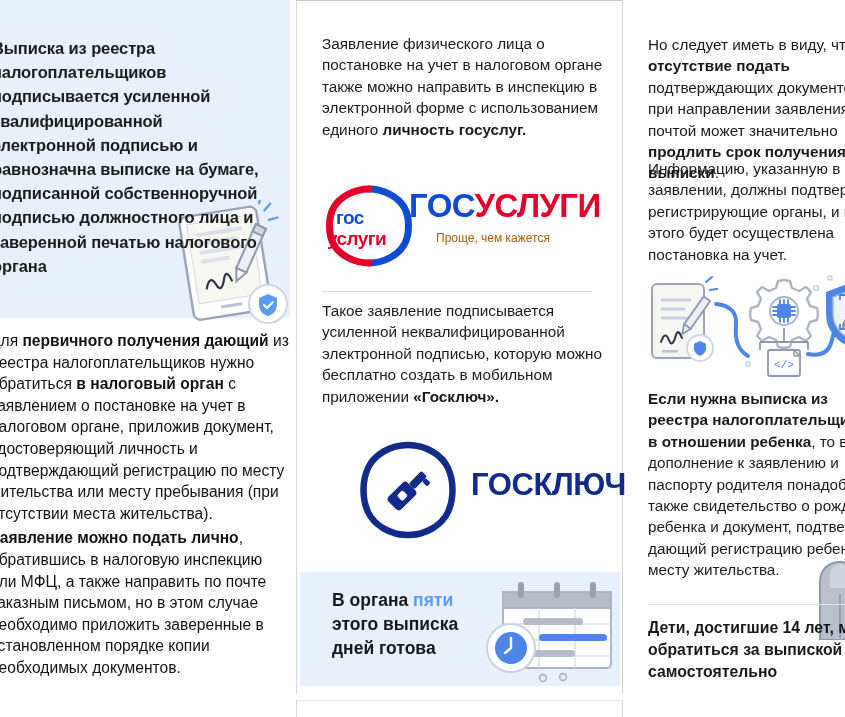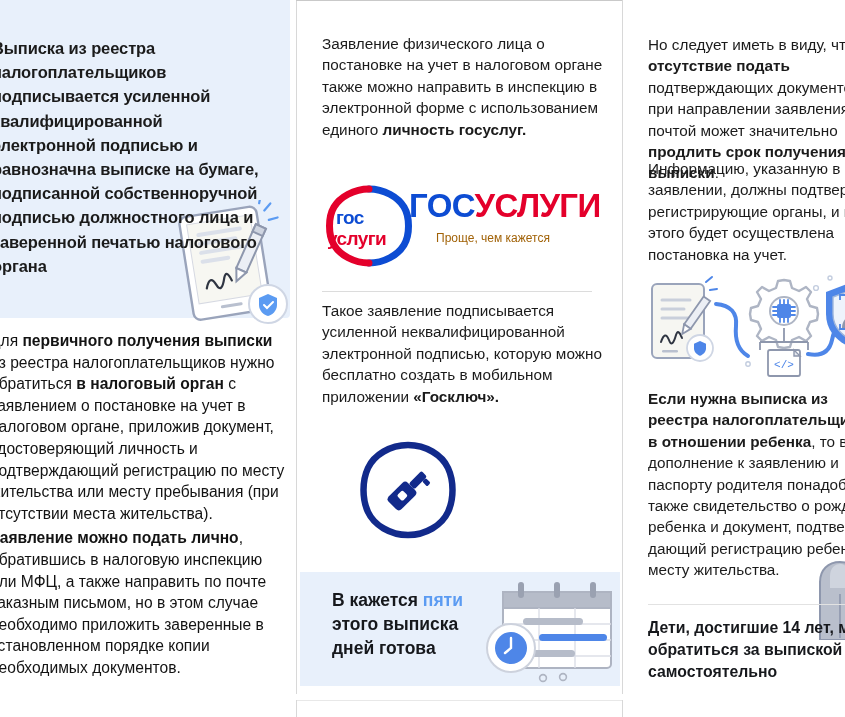--- a/index.html
+++ b/index.html
@@ -140,21 +140,21 @@
         <path d="M104 16 l7 -6 M107 26 l9 -1 M100 8 l3 -8" stroke="#5b9bf2" stroke-width="2.2" stroke-linecap="round" fill="none"></path>
       </g>
       <circle cx="100" cy="104" r="19" fill="#ffffff" stroke="#cfd6e4" stroke-width="2"></circle>
       <path d="M100 94 l9 4 v7 c0 6 -5 10 -9 11 c-4 -1 -9 -5 -9 -11 v-7 z" fill="#5b9bf2"></path>
       <path d="M96 105 l3 3 l6 -6" stroke="#ffffff" stroke-width="2" fill="none" stroke-linecap="round"></path>
     </svg>
 
     <div class="l-text-1">Выписка из реестра налогоплательщиков подписывается усиленной квалифицированной электронной подписью и равнозначна выписке на бумаге, подписанной собственноручной подписью должно­стного лица и заверенной печатью налого­вого органа</div>
 
     <div class="l-text-2">
-      <p><span>Для </span><b>первичного получения выписки</b><span> из реестра налогоплательщиков нужно обратиться </span><b>в налоговый орган</b><span> с заявлением о постановке на учет в налоговом органе, приложив документ, удостоверяющий личность и подтверждающий регистрацию по месту жительства или месту пребывания (при отсутствии места жительства).</span></p>
+      <p><span>Для </span><b>первичного получения дающий</b><span> из реестра налогоплательщиков нужно обратиться </span><b>в налоговый орган</b><span> с заявлением о постановке на учет в налоговом органе, приложив документ, удостоверяющий личность и подтверждающий регистрацию по месту жительства или месту пребывания (при отсутствии места жительства).</span></p>
       <p><b>Заявление можно подать лично</b><span>, обратившись в налоговую инспекцию или МФЦ, а также направить по почте заказным письмом, но в этом случае необходимо приложить заверенные в установленном порядке копии необходимых документов.</span></p>
     </div>
   </div>
 
   <div class="col-mid">
 
     <div class="m-text-1"><span>Заявление физического лица о постановке на учет в налоговом органе также можно направить в инспекцию в электронной форме с использованием единого </span><b>личность госуслуг.</b></div>
 
     <div class="gosuslugi">
       <svg class="gu-hex" viewBox="0 0 86 82">
@@ -177,25 +177,26 @@
       <svg class="gk-hex" viewBox="0 0 100 100">
         <path d="M50 5 C68 5 84 15 90 28 C96 41 96 59 90 72 C84 85 68 95 50 95
                  C32 95 16 85 10 72 C4 59 4 41 10 28 C16 15 32 5 50 5 Z" fill="none" stroke="#122a8b" stroke-width="6.5" stroke-linejoin="round"></path>
         <g transform="rotate(-45 50 50)">
           <rect x="28" y="41" width="27" height="18" rx="4" fill="#122a8b"></rect>
           <rect x="38" y="46" width="8" height="8" rx="2" fill="#ffffff"></rect>
           <rect x="55" y="46" width="18" height="8" rx="2" fill="#122a8b"></rect>
           <rect x="66" y="54" width="5" height="7" rx="1.5" fill="#122a8b"></rect>
         </g>
       </svg>
+      <div class="gk-word">ГОСКЛЮЧ</div>
     </div>
 
     <div class="blue-banner">
       <div class="bb-text">
-        <span>В кажется </span><span class="bb-hl">пяти</span><br>
+        <span>В органа </span><span class="bb-hl">пяти</span><br>
         <span>этого выписка</span><br>
         <span>дней готова</span>
       </div>
       <svg class="calendar-ill" viewBox="0 0 135 110">
         <rect x="18" y="18" width="108" height="76" rx="4" fill="#ffffff" stroke="#aeb4c2" stroke-width="2"></rect>
         <rect x="18" y="18" width="108" height="16" fill="#b6bcc9" stroke="#aeb4c2" stroke-width="2"></rect>
         <rect x="33" y="8" width="6" height="16" rx="3" fill="#9aa1b1"></rect>
         <rect x="69" y="8" width="6" height="16" rx="3" fill="#9aa1b1"></rect>
         <rect x="105" y="8" width="6" height="16" rx="3" fill="#9aa1b1"></rect>
         <g stroke="#dcdfe7" stroke-width="1.4">

